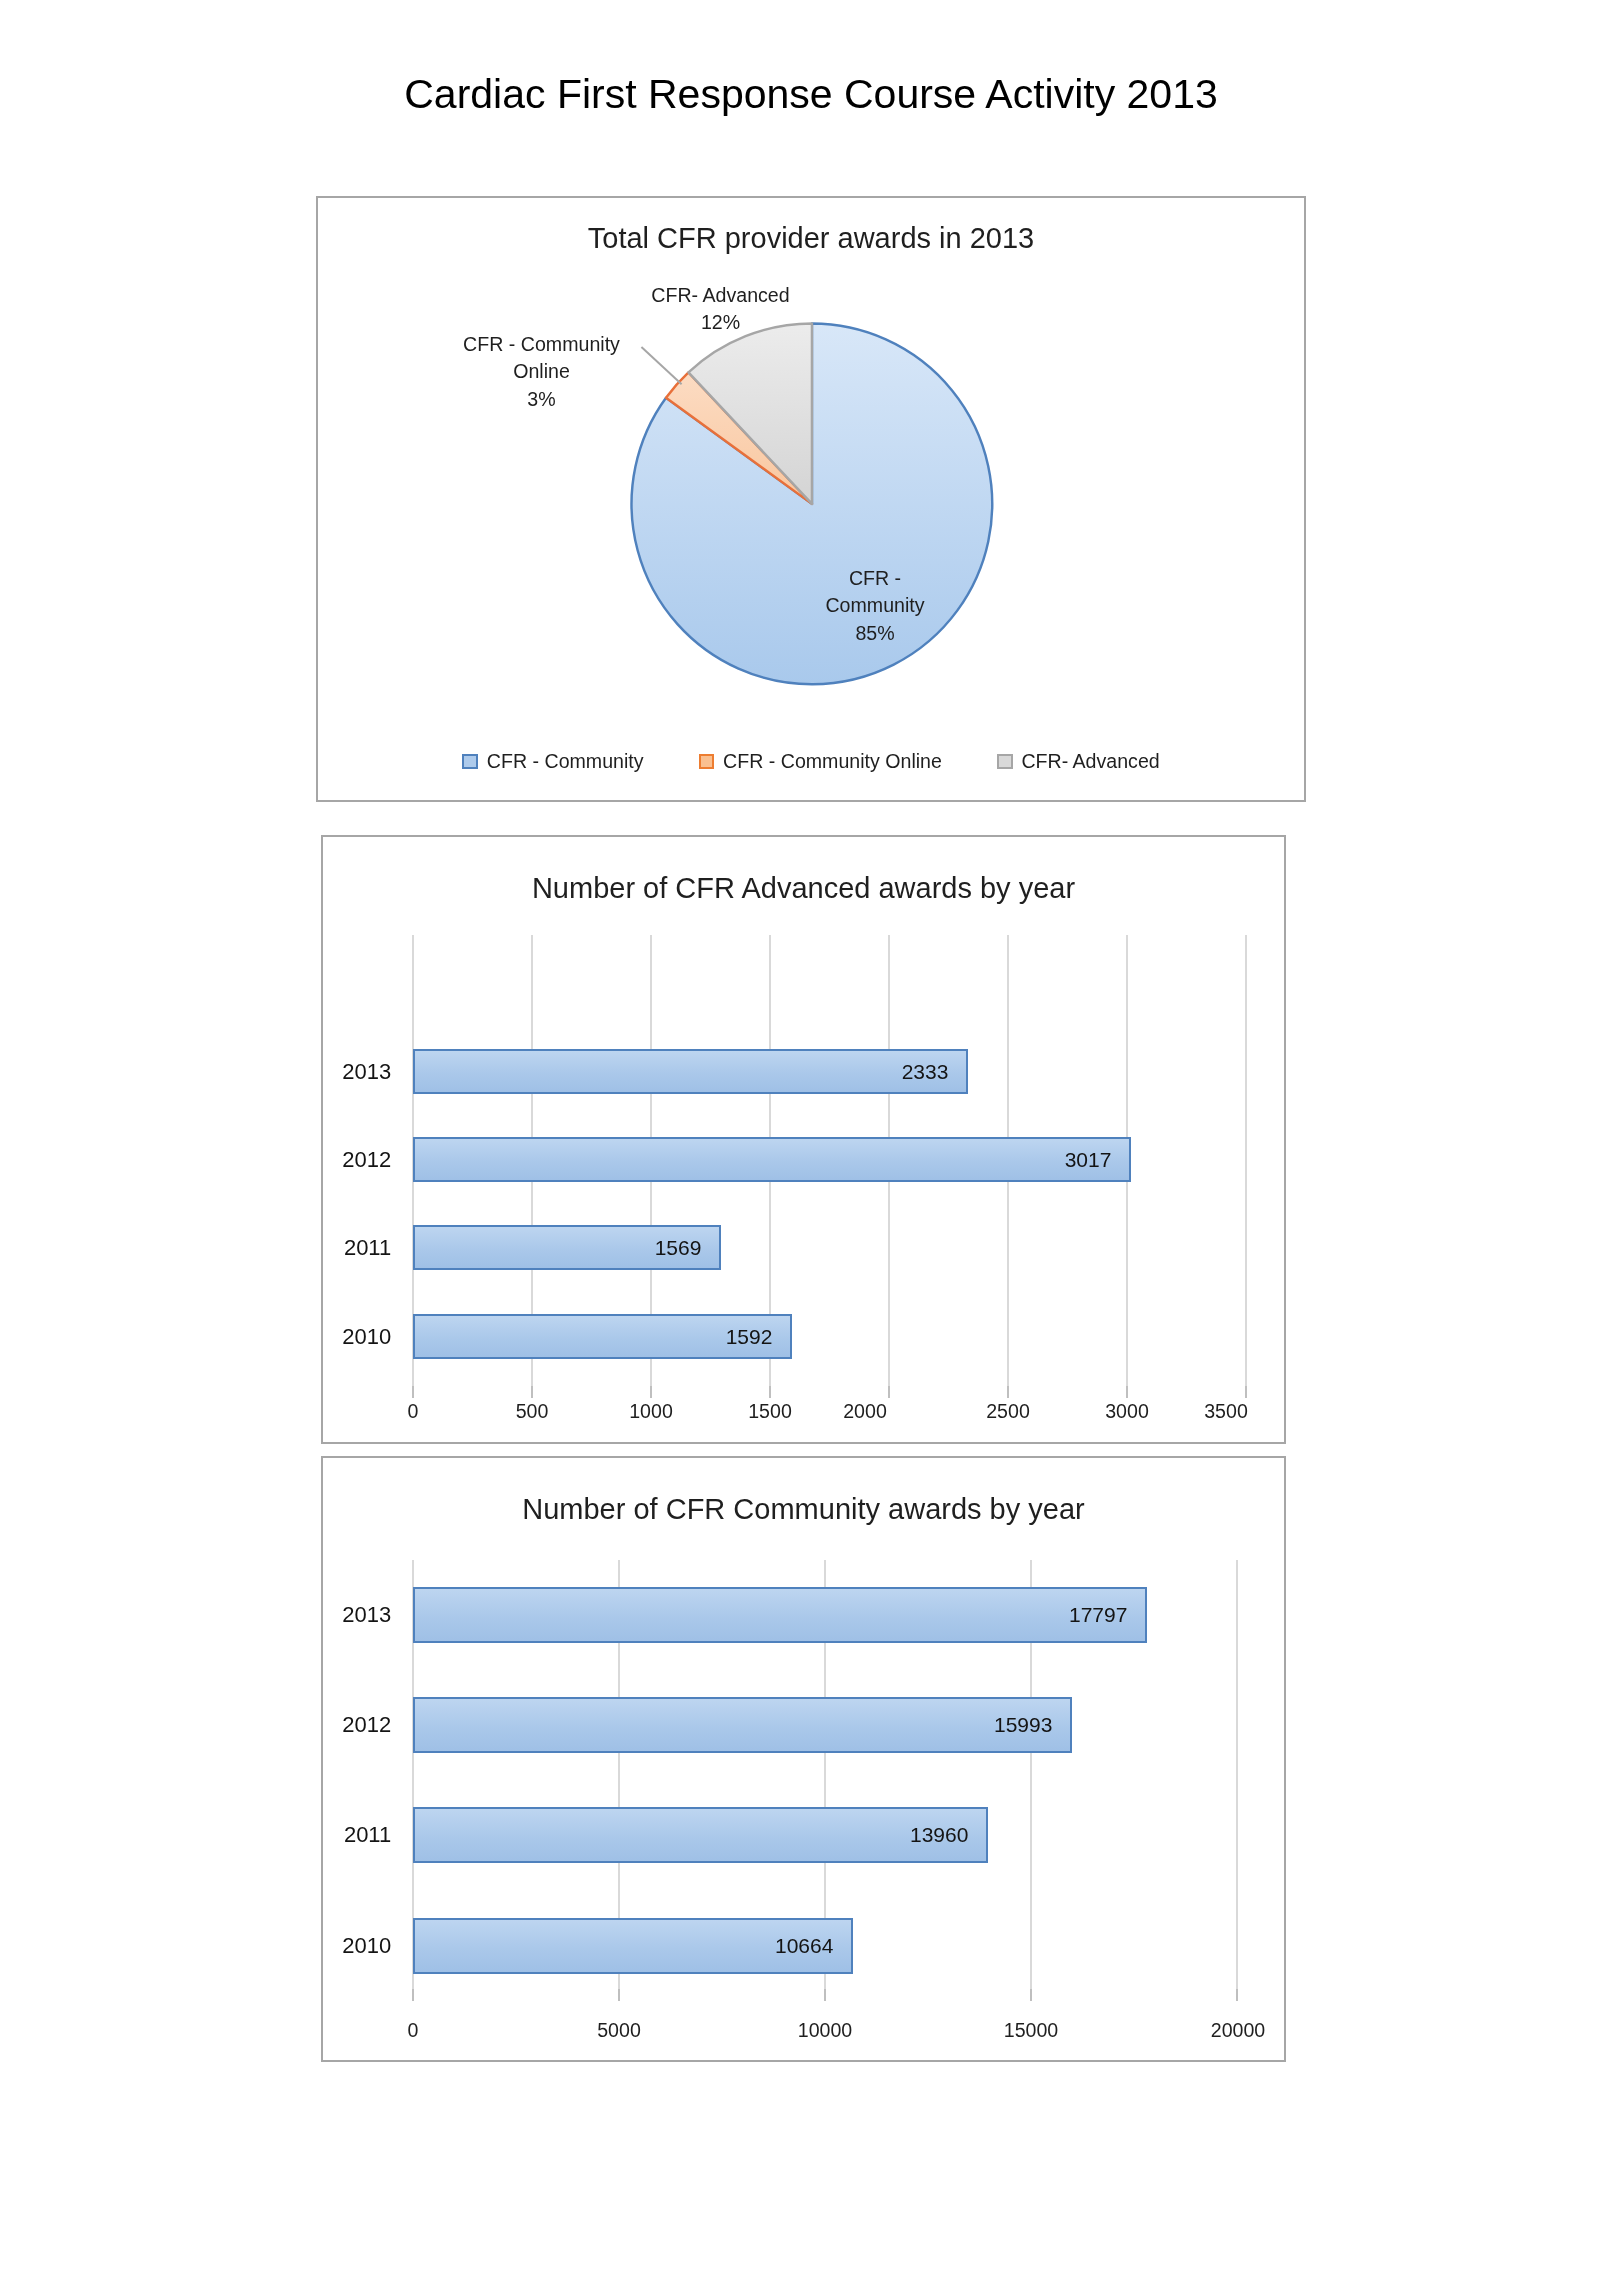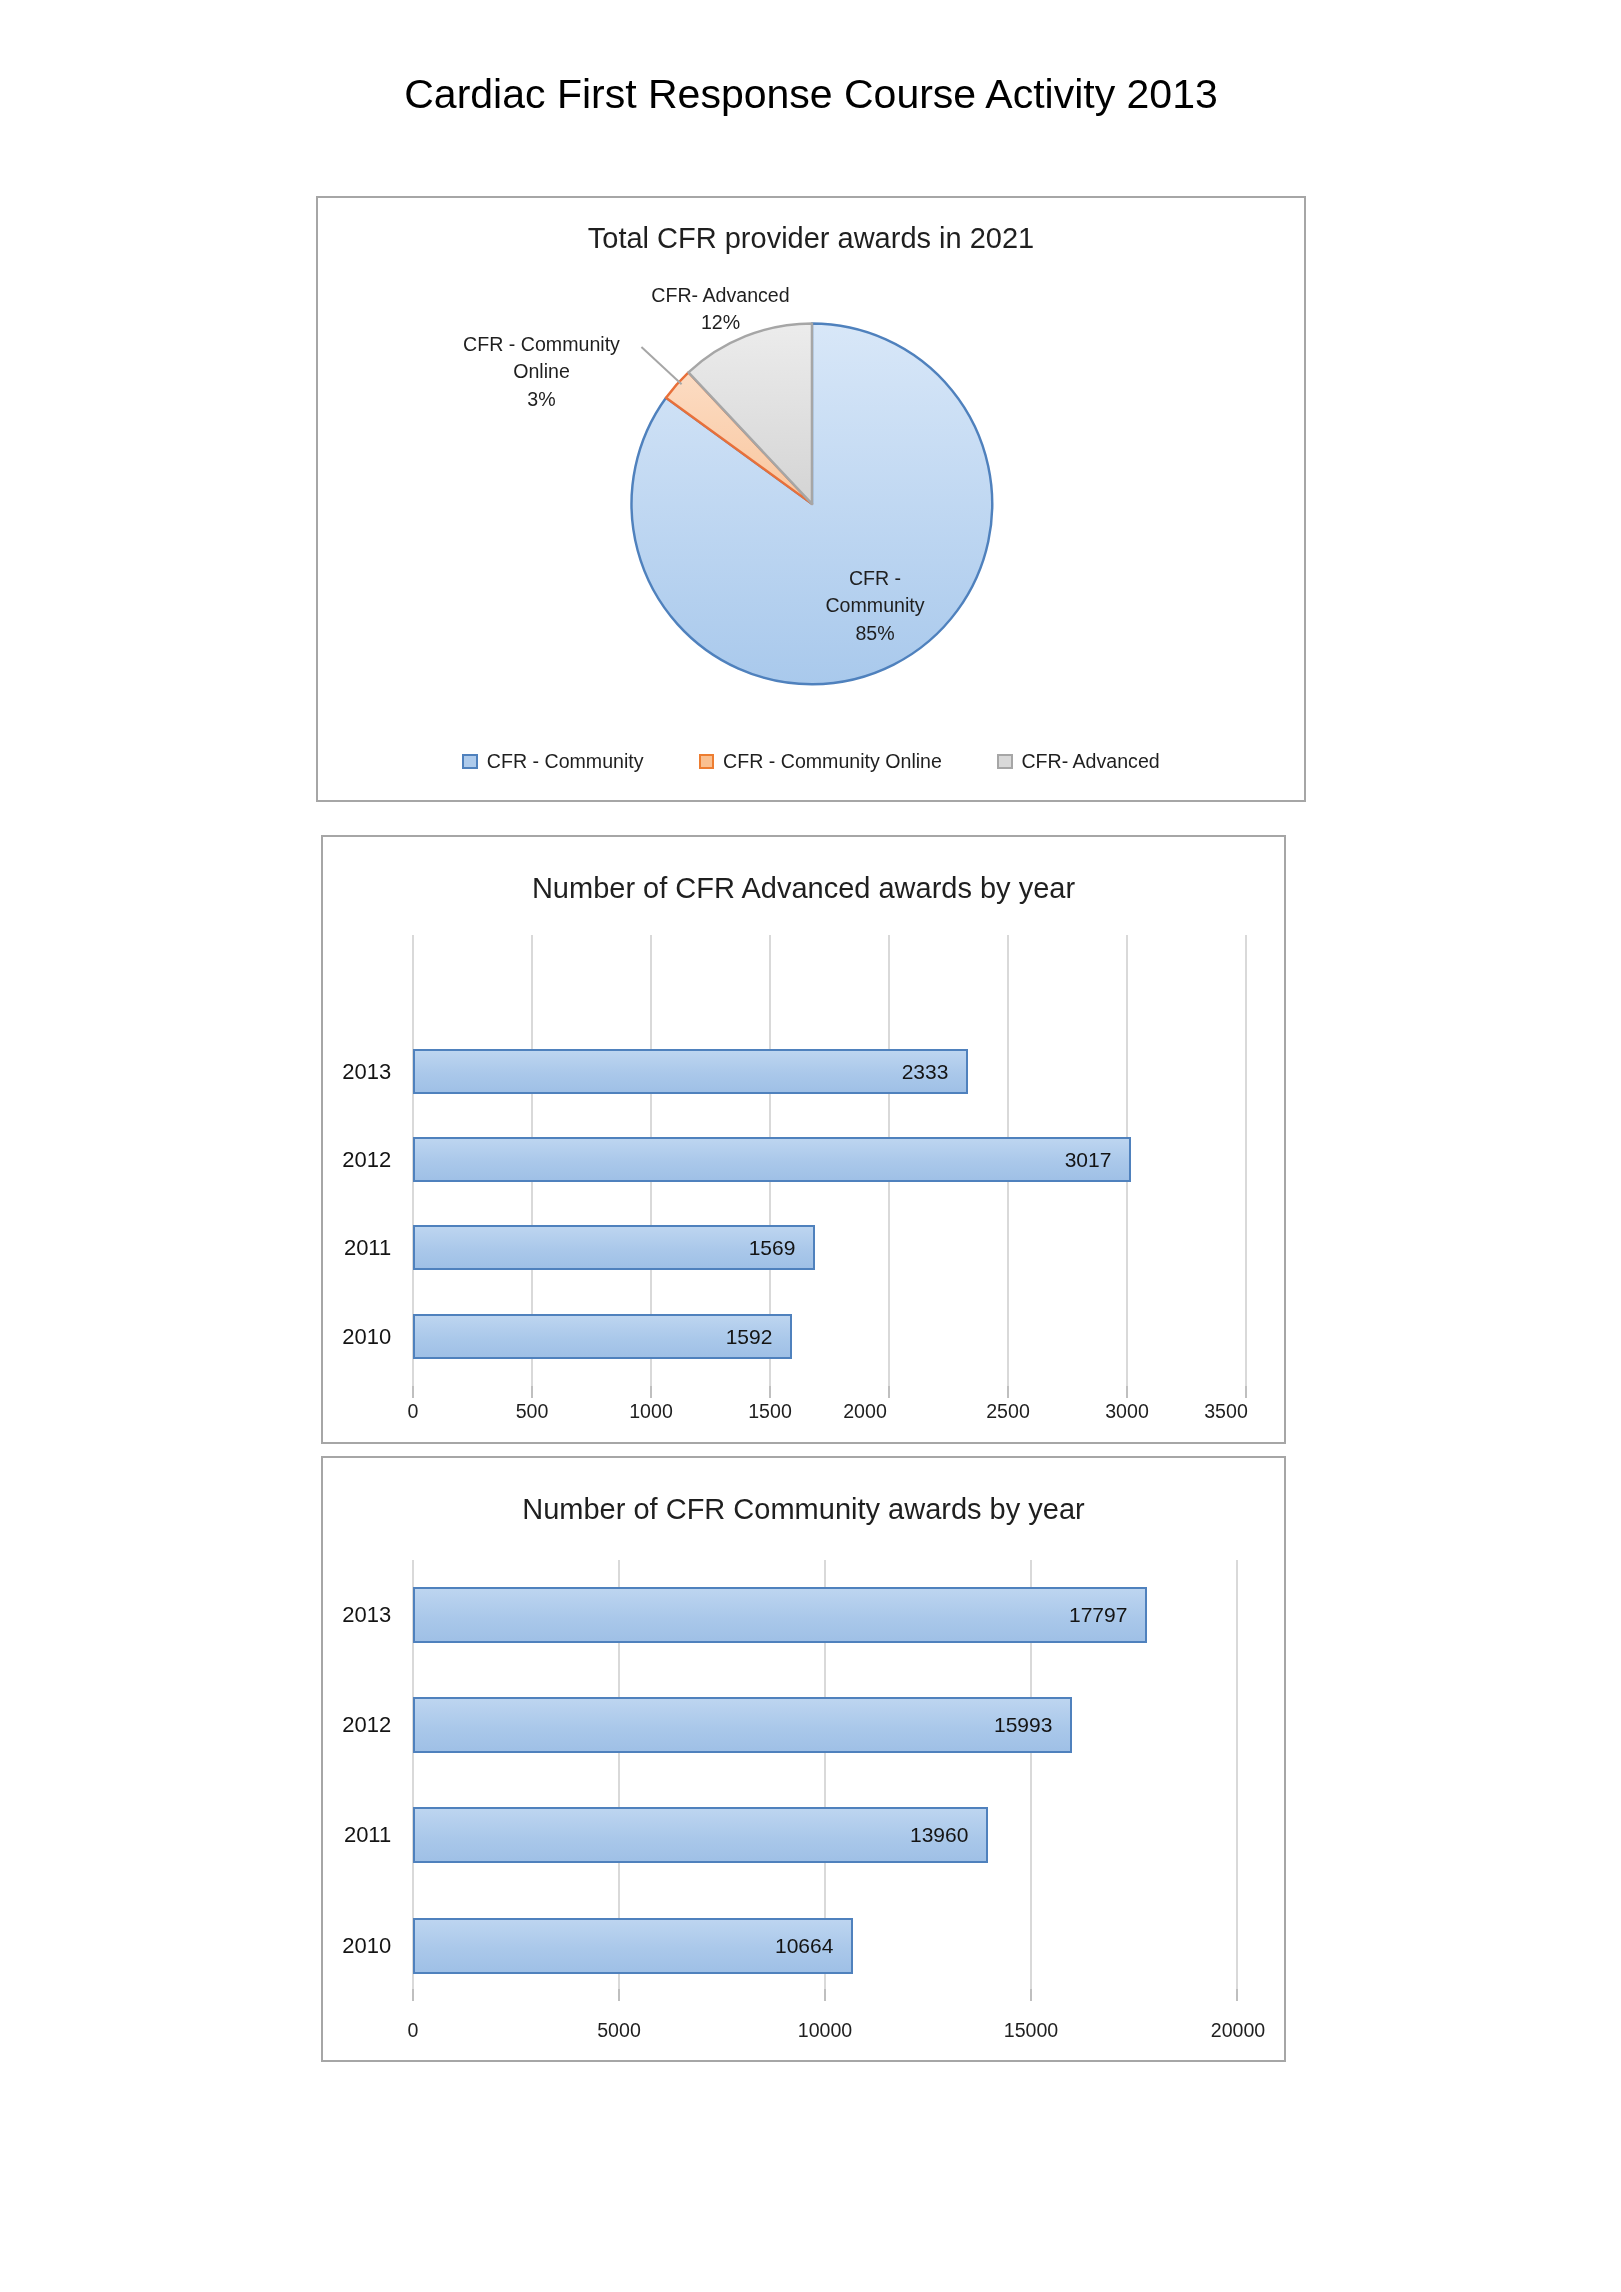--- a/index.html
+++ b/index.html
@@ -62,21 +62,21 @@
     position:absolute;width:78px;text-align:right;font-size:22px;color:#141414;
     display:flex;align-items:center;justify-content:flex-end;
   }
 </style>
 </head>
 <body>
 
 <h1 class="page-title" style="color: #000000;">Cardiac First Response Course Activity 2013</h1>
 
 <section class="panel" id="panel-pie">
-  <div class="chart-title">Total CFR provider awards in 2021</div>
+  <div class="chart-title">Total CFR provider awards in 2013</div>
 
   <svg class="pie-svg" id="pie-svg" width="984" height="600" viewBox="0 0 1004 612">
       <defs>
         <linearGradient id="pie-grad-0" x1="0" y1="0" x2="0" y2="1">
           <stop offset="0%" stop-color="#d8e7f8"></stop>
           <stop offset="100%" stop-color="#a9c9ec"></stop>
         </linearGradient>
         <linearGradient id="pie-grad-1" x1="0" y1="0" x2="0" y2="1">
           <stop offset="0%" stop-color="#fcdcc3"></stop>
           <stop offset="100%" stop-color="#f9c69e"></stop>
@@ -152,21 +152,21 @@
     <div class="axis-tick-label" style="left: 849px; top: 563px;">3500</div>
     <div class="category-label" style="left: -9.8px; top: 212px; height: 45px;">2013</div>
     <div class="bar" style="left: 90px; top: 212px; width: 555px; height: 45px;">
       <span class="bar-value-label">2333</span>
     </div>
     <div class="category-label" style="left: -9.8px; top: 300px; height: 45px;">2012</div>
     <div class="bar" style="left: 90px; top: 300px; width: 718px; height: 45px;">
       <span class="bar-value-label">3017</span>
     </div>
     <div class="category-label" style="left: -9.8px; top: 388px; height: 45px;">2011</div>
-    <div class="bar" style="left: 90px; top: 388px; width: 402px; height: 45px;">
+    <div class="bar" style="left: 90px; top: 388px; width: 308px; height: 45px;">
       <span class="bar-value-label">1569</span>
     </div>
     <div class="category-label" style="left: -9.8px; top: 477px; height: 45px;">2010</div>
     <div class="bar" style="left: 90px; top: 477px; width: 379px; height: 45px;">
       <span class="bar-value-label">1592</span>
     </div>
   </section>
 
 <section class="panel" id="panel-com">
   <div class="chart-title">Number of CFR Community awards by year</div>

